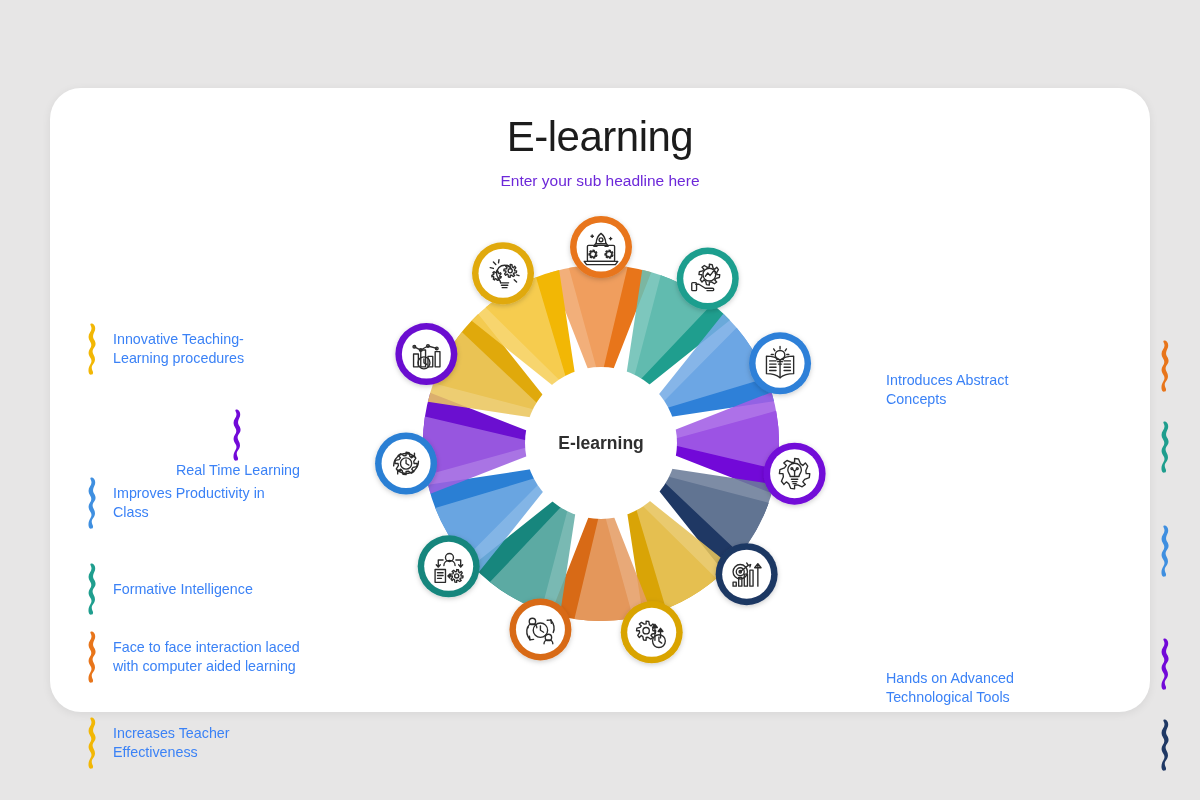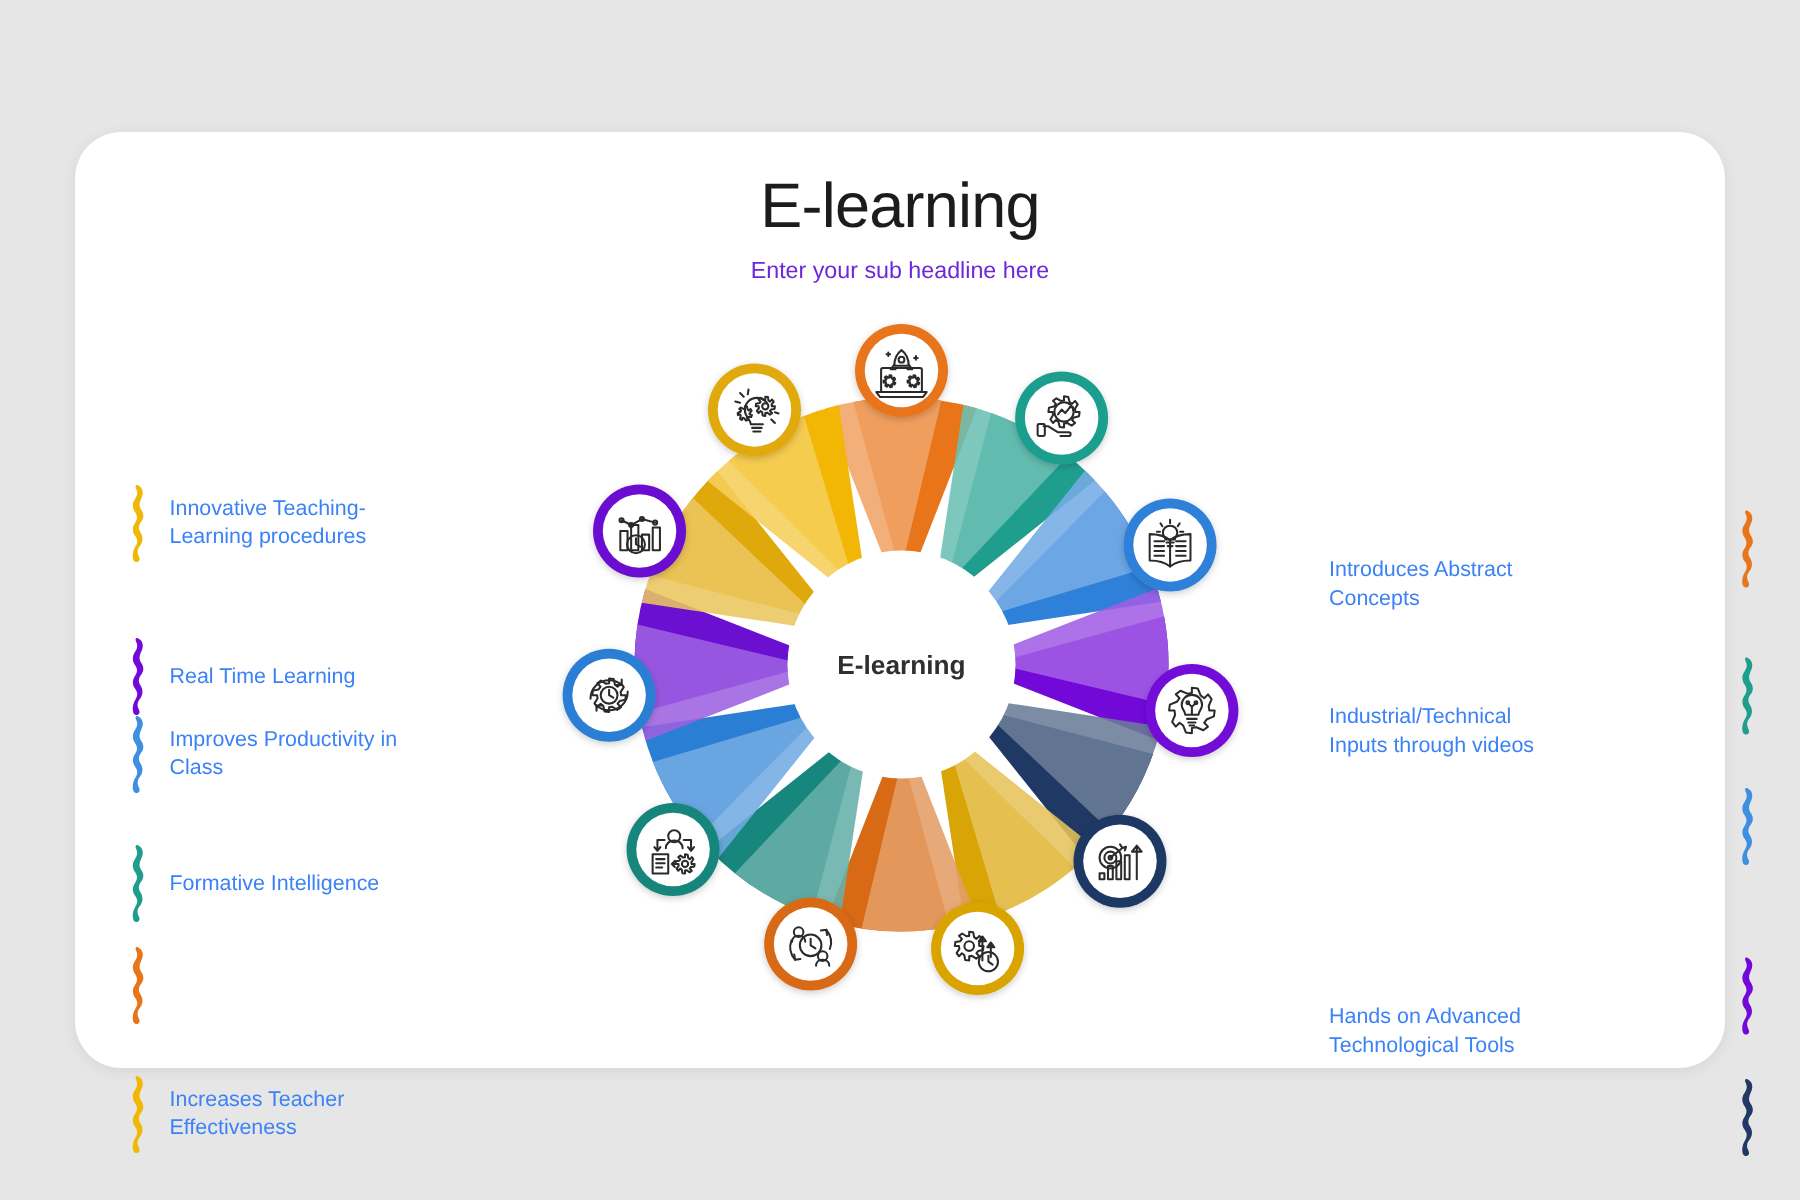--- a/index.html
+++ b/index.html
@@ -94,21 +94,21 @@
 
   <div class="side-col" id="col-left">
       <div class="label-row" style="top: 107px;">
         <div class="brush">
           <svg viewBox="0 0 11 52" xmlns="http://www.w3.org/2000/svg">
             <path fill="#f2b705" d="M4.2 0.6 C7.2 2.0 8.0 5.4 6.4 8.8 C5.0 11.8 4.4 14.2 6.0 16.6 C7.9 19.4 8.2 22.0 6.2 24.6 C4.4 26.9 4.0 29.2 5.6 31.8 C7.6 35.0 7.4 38.2 5.2 41.0 C3.6 43.0 3.2 45.4 4.6 48.0 C5.4 49.5 5.2 51.0 3.6 51.6 C2.0 52.2 0.9 50.9 0.6 49.0 C0.2 46.2 0.9 43.6 2.4 41.2 C3.9 38.8 3.9 36.8 2.2 34.4 C0.2 31.6 0.0 28.6 1.9 25.8 C3.7 23.2 3.8 21.0 2.1 18.5 C0.1 15.6 0.0 12.4 2.0 9.6 C3.7 7.2 4.0 5.0 2.7 2.6 C1.9 1.1 2.5 -0.1 4.2 0.6 Z"></path>
           </svg>
         </div>
         <div class="label-text">Innovative Teaching-<br>Learning procedures</div>
       </div>
-      <div class="label-row" style="top: 209px;">
+      <div class="label-row" style="top: 193px; flex-direction: column;">
         <div class="brush">
           <svg viewBox="0 0 11 52" xmlns="http://www.w3.org/2000/svg">
             <path fill="#7209d8" d="M4.2 0.6 C7.2 2.0 8.0 5.4 6.4 8.8 C5.0 11.8 4.4 14.2 6.0 16.6 C7.9 19.4 8.2 22.0 6.2 24.6 C4.4 26.9 4.0 29.2 5.6 31.8 C7.6 35.0 7.4 38.2 5.2 41.0 C3.6 43.0 3.2 45.4 4.6 48.0 C5.4 49.5 5.2 51.0 3.6 51.6 C2.0 52.2 0.9 50.9 0.6 49.0 C0.2 46.2 0.9 43.6 2.4 41.2 C3.9 38.8 3.9 36.8 2.2 34.4 C0.2 31.6 0.0 28.6 1.9 25.8 C3.7 23.2 3.8 21.0 2.1 18.5 C0.1 15.6 0.0 12.4 2.0 9.6 C3.7 7.2 4.0 5.0 2.7 2.6 C1.9 1.1 2.5 -0.1 4.2 0.6 Z"></path>
           </svg>
         </div>
         <div class="label-text">Real Time Learning</div>
       </div>
       <div class="label-row" style="top: 261px;">
         <div class="brush">
           <svg viewBox="0 0 11 52" xmlns="http://www.w3.org/2000/svg">
@@ -124,20 +124,21 @@
           </svg>
         </div>
         <div class="label-text">Formative Intelligence</div>
       </div>
       <div class="label-row" style="top: 415px;">
         <div class="brush">
           <svg viewBox="0 0 11 52" xmlns="http://www.w3.org/2000/svg">
             <path fill="#e8751a" d="M4.2 0.6 C7.2 2.0 8.0 5.4 6.4 8.8 C5.0 11.8 4.4 14.2 6.0 16.6 C7.9 19.4 8.2 22.0 6.2 24.6 C4.4 26.9 4.0 29.2 5.6 31.8 C7.6 35.0 7.4 38.2 5.2 41.0 C3.6 43.0 3.2 45.4 4.6 48.0 C5.4 49.5 5.2 51.0 3.6 51.6 C2.0 52.2 0.9 50.9 0.6 49.0 C0.2 46.2 0.9 43.6 2.4 41.2 C3.9 38.8 3.9 36.8 2.2 34.4 C0.2 31.6 0.0 28.6 1.9 25.8 C3.7 23.2 3.8 21.0 2.1 18.5 C0.1 15.6 0.0 12.4 2.0 9.6 C3.7 7.2 4.0 5.0 2.7 2.6 C1.9 1.1 2.5 -0.1 4.2 0.6 Z"></path>
           </svg>
         </div>
+        <div class="label-text">Face to face interaction laced<br>with computer aided learning</div>
       </div>
       <div class="label-row" style="top: 501px;">
         <div class="brush">
           <svg viewBox="0 0 11 52" xmlns="http://www.w3.org/2000/svg">
             <path fill="#f2b705" d="M4.2 0.6 C7.2 2.0 8.0 5.4 6.4 8.8 C5.0 11.8 4.4 14.2 6.0 16.6 C7.9 19.4 8.2 22.0 6.2 24.6 C4.4 26.9 4.0 29.2 5.6 31.8 C7.6 35.0 7.4 38.2 5.2 41.0 C3.6 43.0 3.2 45.4 4.6 48.0 C5.4 49.5 5.2 51.0 3.6 51.6 C2.0 52.2 0.9 50.9 0.6 49.0 C0.2 46.2 0.9 43.6 2.4 41.2 C3.9 38.8 3.9 36.8 2.2 34.4 C0.2 31.6 0.0 28.6 1.9 25.8 C3.7 23.2 3.8 21.0 2.1 18.5 C0.1 15.6 0.0 12.4 2.0 9.6 C3.7 7.2 4.0 5.0 2.7 2.6 C1.9 1.1 2.5 -0.1 4.2 0.6 Z"></path>
           </svg>
         </div>
         <div class="label-text">Increases Teacher<br>Effectiveness</div>
       </div>
     </div>
@@ -150,21 +151,20 @@
           </svg>
         </div>
         <div class="label-text">Introduces Abstract<br>Concepts</div>
       </div>
       <div class="label-row" style="top: 205px;">
         <div class="brush">
           <svg viewBox="0 0 11 52" xmlns="http://www.w3.org/2000/svg">
             <path fill="#1f9e8e" d="M4.2 0.6 C7.2 2.0 8.0 5.4 6.4 8.8 C5.0 11.8 4.4 14.2 6.0 16.6 C7.9 19.4 8.2 22.0 6.2 24.6 C4.4 26.9 4.0 29.2 5.6 31.8 C7.6 35.0 7.4 38.2 5.2 41.0 C3.6 43.0 3.2 45.4 4.6 48.0 C5.4 49.5 5.2 51.0 3.6 51.6 C2.0 52.2 0.9 50.9 0.6 49.0 C0.2 46.2 0.9 43.6 2.4 41.2 C3.9 38.8 3.9 36.8 2.2 34.4 C0.2 31.6 0.0 28.6 1.9 25.8 C3.7 23.2 3.8 21.0 2.1 18.5 C0.1 15.6 0.0 12.4 2.0 9.6 C3.7 7.2 4.0 5.0 2.7 2.6 C1.9 1.1 2.5 -0.1 4.2 0.6 Z"></path>
           </svg>
         </div>
-        <div class="label-text">Industrial/Technical<br>Inputs through videos</div>
       </div>
       <div class="label-row" style="top: 309px;">
         <div class="brush">
           <svg viewBox="0 0 11 52" xmlns="http://www.w3.org/2000/svg">
             <path fill="#3f8fe0" d="M4.2 0.6 C7.2 2.0 8.0 5.4 6.4 8.8 C5.0 11.8 4.4 14.2 6.0 16.6 C7.9 19.4 8.2 22.0 6.2 24.6 C4.4 26.9 4.0 29.2 5.6 31.8 C7.6 35.0 7.4 38.2 5.2 41.0 C3.6 43.0 3.2 45.4 4.6 48.0 C5.4 49.5 5.2 51.0 3.6 51.6 C2.0 52.2 0.9 50.9 0.6 49.0 C0.2 46.2 0.9 43.6 2.4 41.2 C3.9 38.8 3.9 36.8 2.2 34.4 C0.2 31.6 0.0 28.6 1.9 25.8 C3.7 23.2 3.8 21.0 2.1 18.5 C0.1 15.6 0.0 12.4 2.0 9.6 C3.7 7.2 4.0 5.0 2.7 2.6 C1.9 1.1 2.5 -0.1 4.2 0.6 Z"></path>
           </svg>
         </div>
       </div>
       <div class="label-row" style="top: 405px;">
         <div class="brush">

